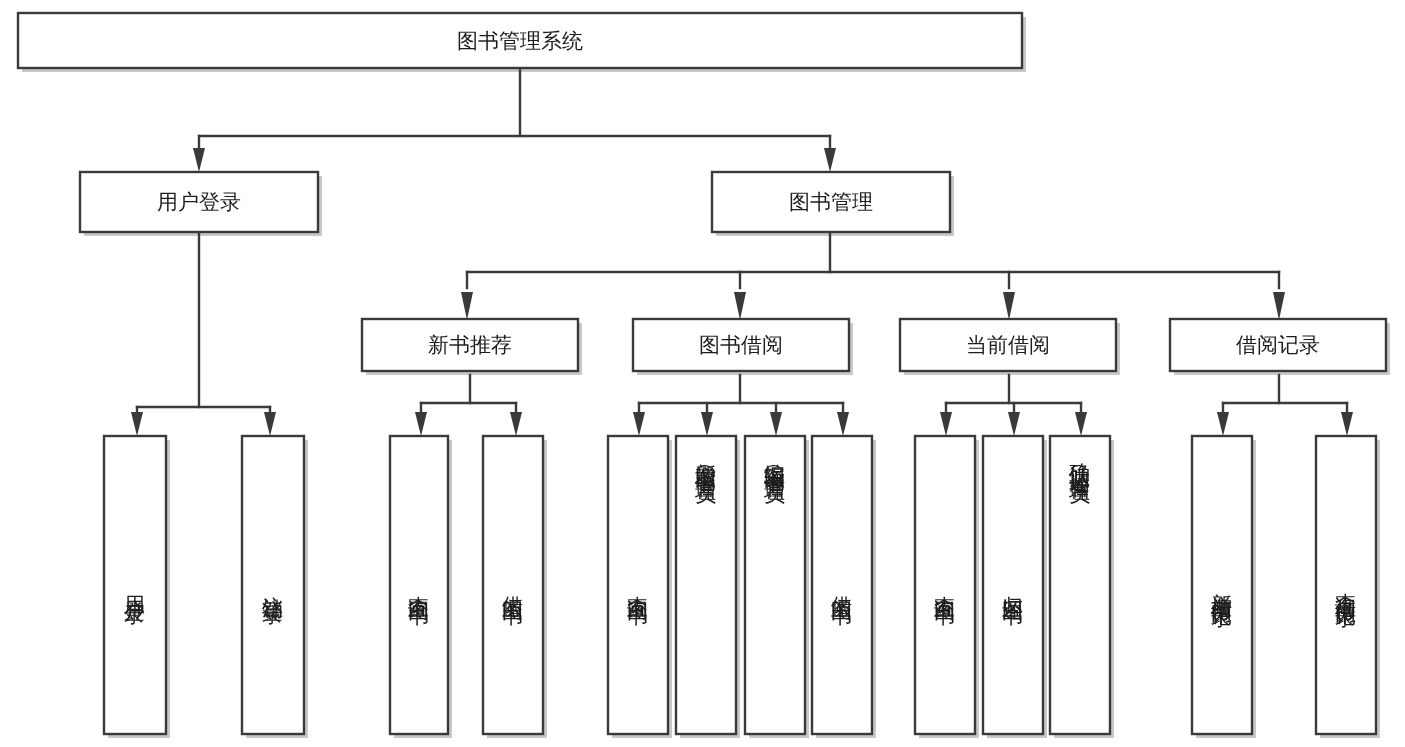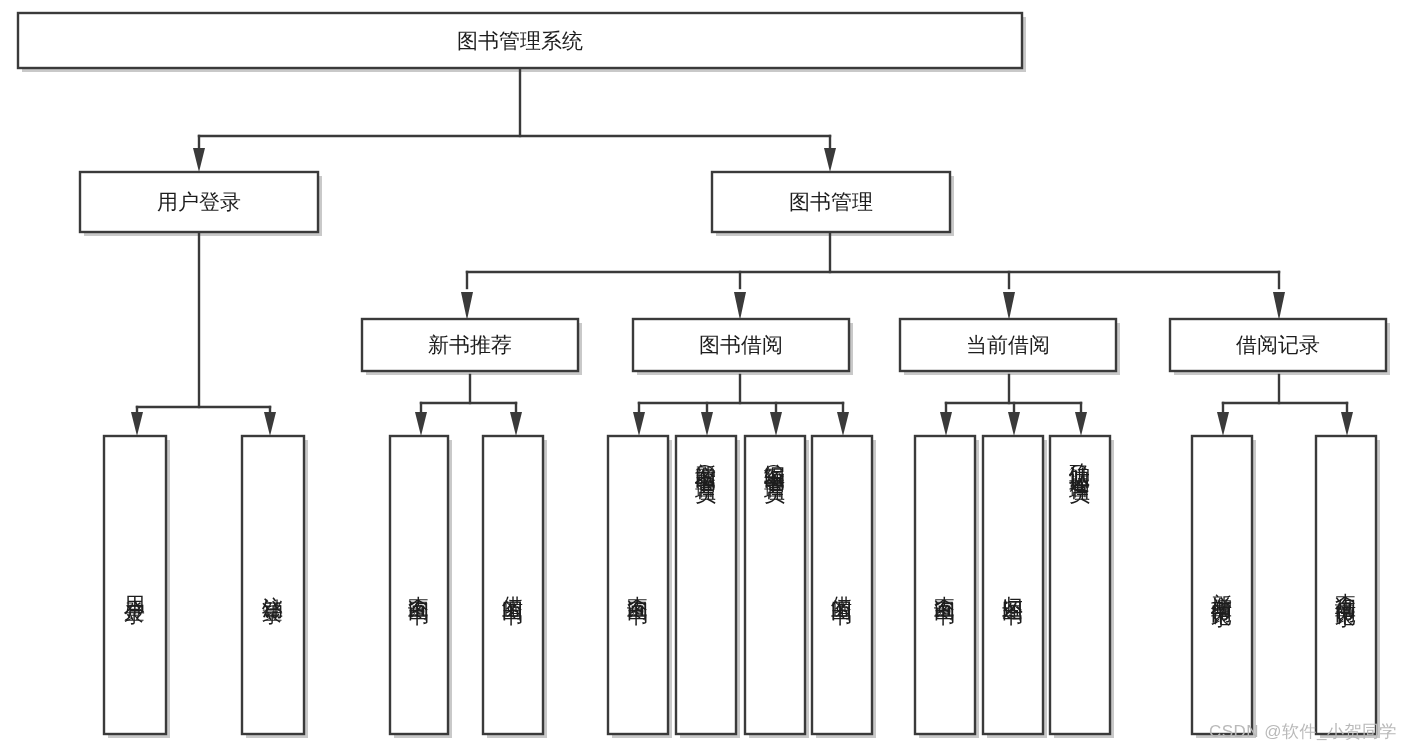--- a/index.html
+++ b/index.html
@@ -249,15 +249,14 @@
   <div class="vert-box" style="left:1050px; top:436px; width:60px; height:298px; align-items:flex-start; padding-top:10px; box-sizing:border-box;">
     <span class="vert-text">确认归还（管理员）</span>
   </div>
   <div class="vert-box" style="left:1192px; top:436px; width:60px; height:298px;">
     <span class="vert-text">新增借阅记录</span>
   </div>
   <div class="vert-box" style="left:1316px; top:436px; width:60px; height:298px;">
     <span class="vert-text">查询借阅记录</span>
   </div>
 
-  <div class="watermark">CSDN @软件_小贺同学</div>
 
 </div>
 
 </body></html>

